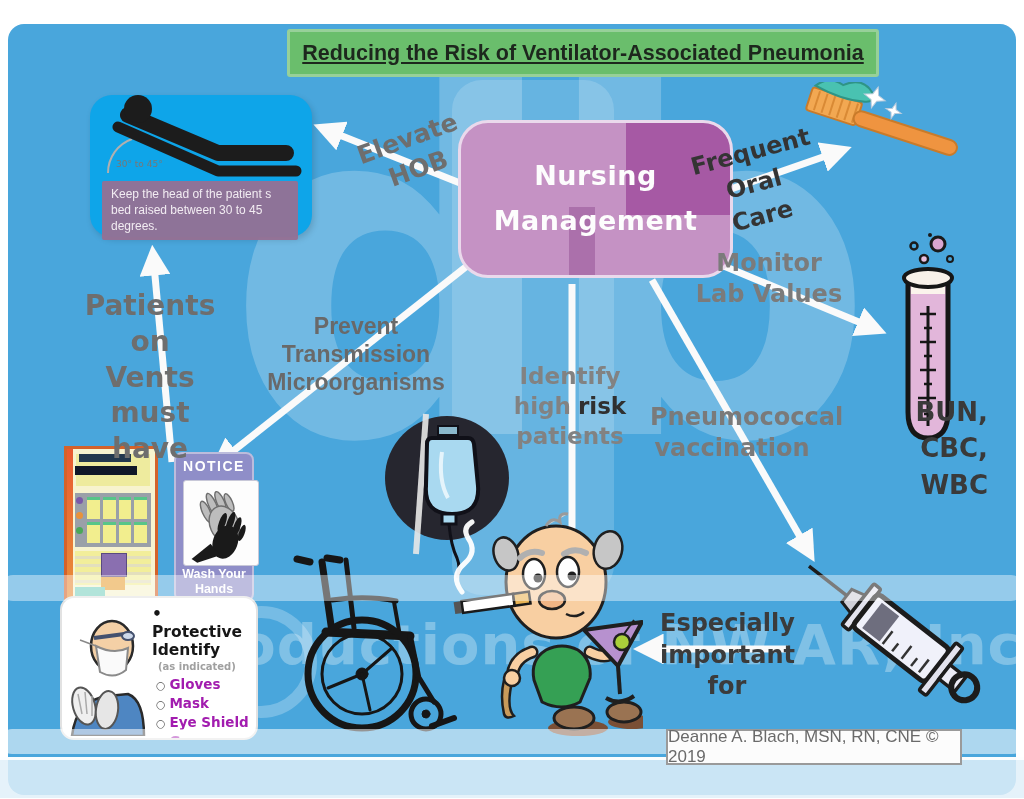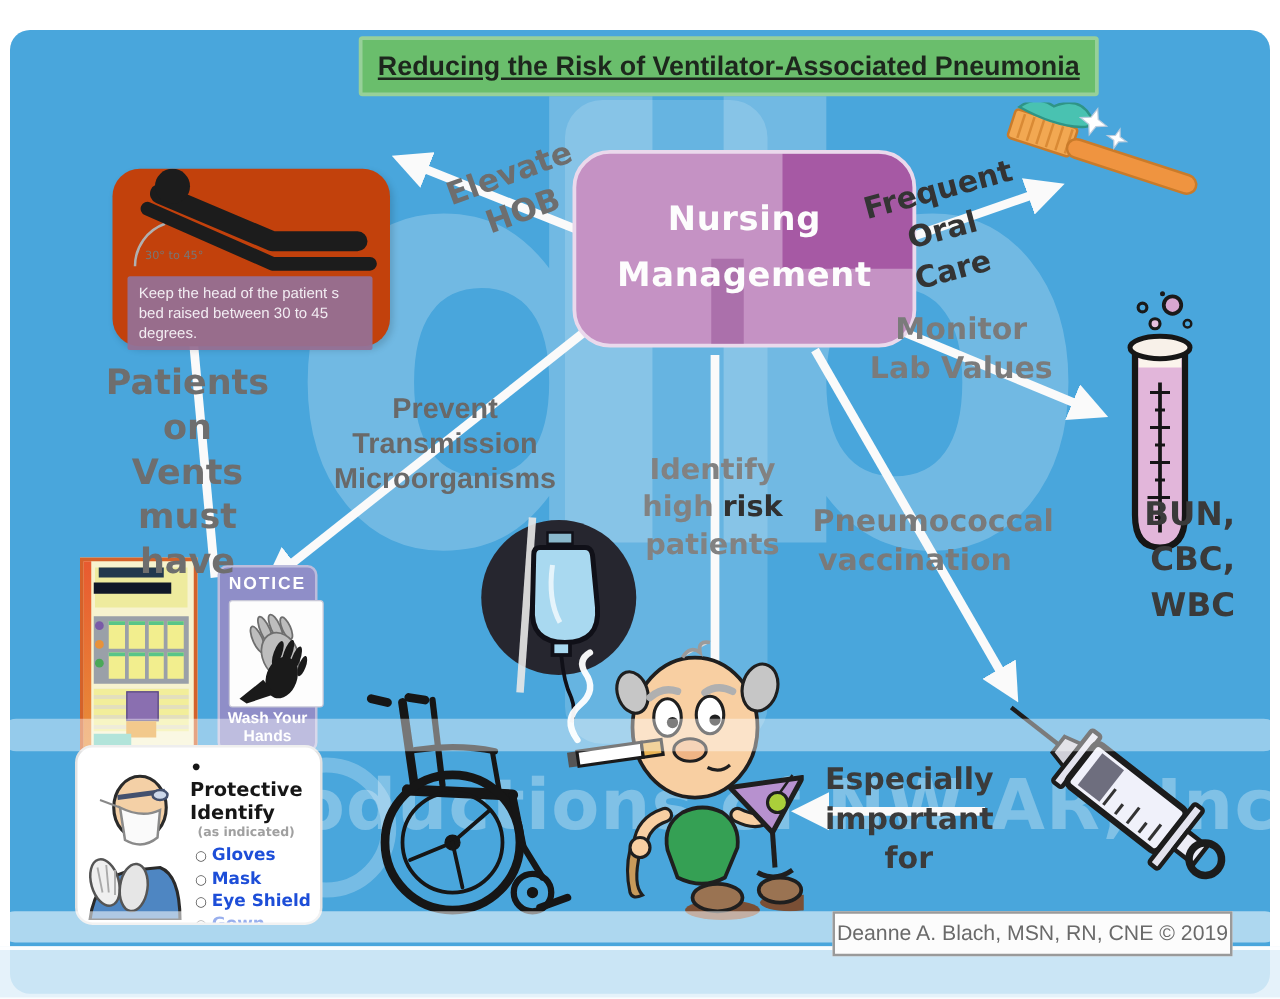--- a/index.html
+++ b/index.html
@@ -36,22 +36,22 @@
   #lbl-lab{left:694px;top:248px;width:150px;font-size:24px;color:#7b7b7b;}
   #lbl-tests{left:893px;top:394px;width:95px;font-size:26px;color:#3a3a3a;text-align:right;line-height:1.4;}
   #lbl-vents{left:68px;top:288px;width:164px;font-size:28px;color:#6e6e6e;}
   #lbl-prevent{left:256px;top:312px;width:200px;font-size:23px;color:#696969;
                font-family:"Liberation Sans",sans-serif;font-weight:bold;line-height:1.22;}
   #lbl-identify{left:474px;top:362px;width:192px;font-size:23px;color:#828282;font-weight:bold;white-space:normal;line-height:1.3;}
   #lbl-identify .risk{color:#303030;margin-left:7px;}
   #lbl-pneumo{left:650px;top:402px;width:164px;font-size:24px;color:#7a7a7a;}
   #lbl-especially{left:660px;top:608px;width:134px;font-size:24px;color:#3b3b3b;line-height:1.32;}
   
-  #bed-card{left:90px;top:95px;width:222px;height:142px;background:#c2410c;border-radius:22px;z-index:4;
-            box-shadow:2px 3px 6px rgba(0,0,0,0.15);margin-top:40px;}
+  #bed-card{left:90px;top:95px;width:222px;height:142px;background:#0ea5e9;border-radius:22px;z-index:4;
+            box-shadow:2px 3px 6px rgba(0,0,0,0.15);}
   #bed-caption{position:absolute;left:12px;top:86px;width:178px;background:rgba(150,112,148,0.95);color:#f2ecf2;
                font-family:"Liberation Sans",sans-serif;font-size:12px;line-height:1.35;padding:5px 9px;border-radius:2px;}
   
   #notice{left:154px;top:452px;width:80px;height:150px;background:#8f8ec8;border:2px solid #bcbcdc;border-radius:8px;
           z-index:4;box-sizing:border-box;margin-left:20px;}
   #notice .hdr{margin-top:4px;text-align:center;color:#fff;font-family:"Liberation Sans",sans-serif;
                font-weight:bold;font-size:14px;letter-spacing:1.5px;}
   #notice .inner{position:absolute;left:7px;top:26px;width:74px;height:84px;background:#fdfdfd;border:1px solid #c8c8d8;border-radius:3px;}
   #notice .ftr{position:absolute;bottom:4px;left:0;right:0;text-align:center;color:#fff;
                font-family:"Liberation Sans",sans-serif;font-weight:bold;font-size:12.5px;line-height:1.15;}
@@ -71,24 +71,24 @@
   #dispenser .psq{position:absolute;left:34px;top:104px;width:24px;height:22px;background:#8a6fb0;border:1px solid #5a4a80;}
   #dispenser .osq{position:absolute;left:34px;top:128px;width:24px;height:13px;background:#e8a23a;}
   #dispenser .teal{position:absolute;left:8px;bottom:5px;width:30px;height:15px;background:#7ad0c0;}
   
   #ppe{left:60px;top:596px;width:198px;height:144px;background:#fff;border:2px solid #e2e2e2;border-radius:14px;z-index:4;box-sizing:border-box;overflow:hidden;}
   #ppe .txt{position:absolute;left:90px;top:8px;right:5px;}
   #ppe .title{font-size:15.5px;font-weight:bold;color:#161616;line-height:1.15;}
   #ppe .title::before{content:"• ";}
   #ppe .sub{font-size:10px;color:#a0a0a0;font-weight:600;margin:2px 0 3px 6px;}
   #ppe ul{list-style:none;margin:0;padding:0 0 0 4px;}
-  #ppe li{font-size:13.5px;color:#1d4ed8;font-weight:600;line-height:1.35;}
+  #ppe li{font-size:13.5px;color:#a21caf;font-weight:600;line-height:1.35;}
   #ppe li::before{content:"○ ";color:#555;font-size:11px;}
   
-  #credit{left:666px;top:729px;width:320px;height:36px;background:#fcfcfc;border:2px solid #9a9a9a;z-index:7;
+  #credit{left:666px;top:729px;width:296px;height:36px;background:#fcfcfc;border:2px solid #9a9a9a;z-index:7;
           display:flex;align-items:center;justify-content:center;font-family:"Liberation Sans",sans-serif;
           font-size:17px;color:#6a6a6a;box-sizing:border-box;}
   
   .illus{position:absolute;z-index:4;}
   #arrows{position:absolute;left:0;top:0;z-index:3;pointer-events:none;}
 </style>
 </head>
 <body>
 
 <div id="page">

